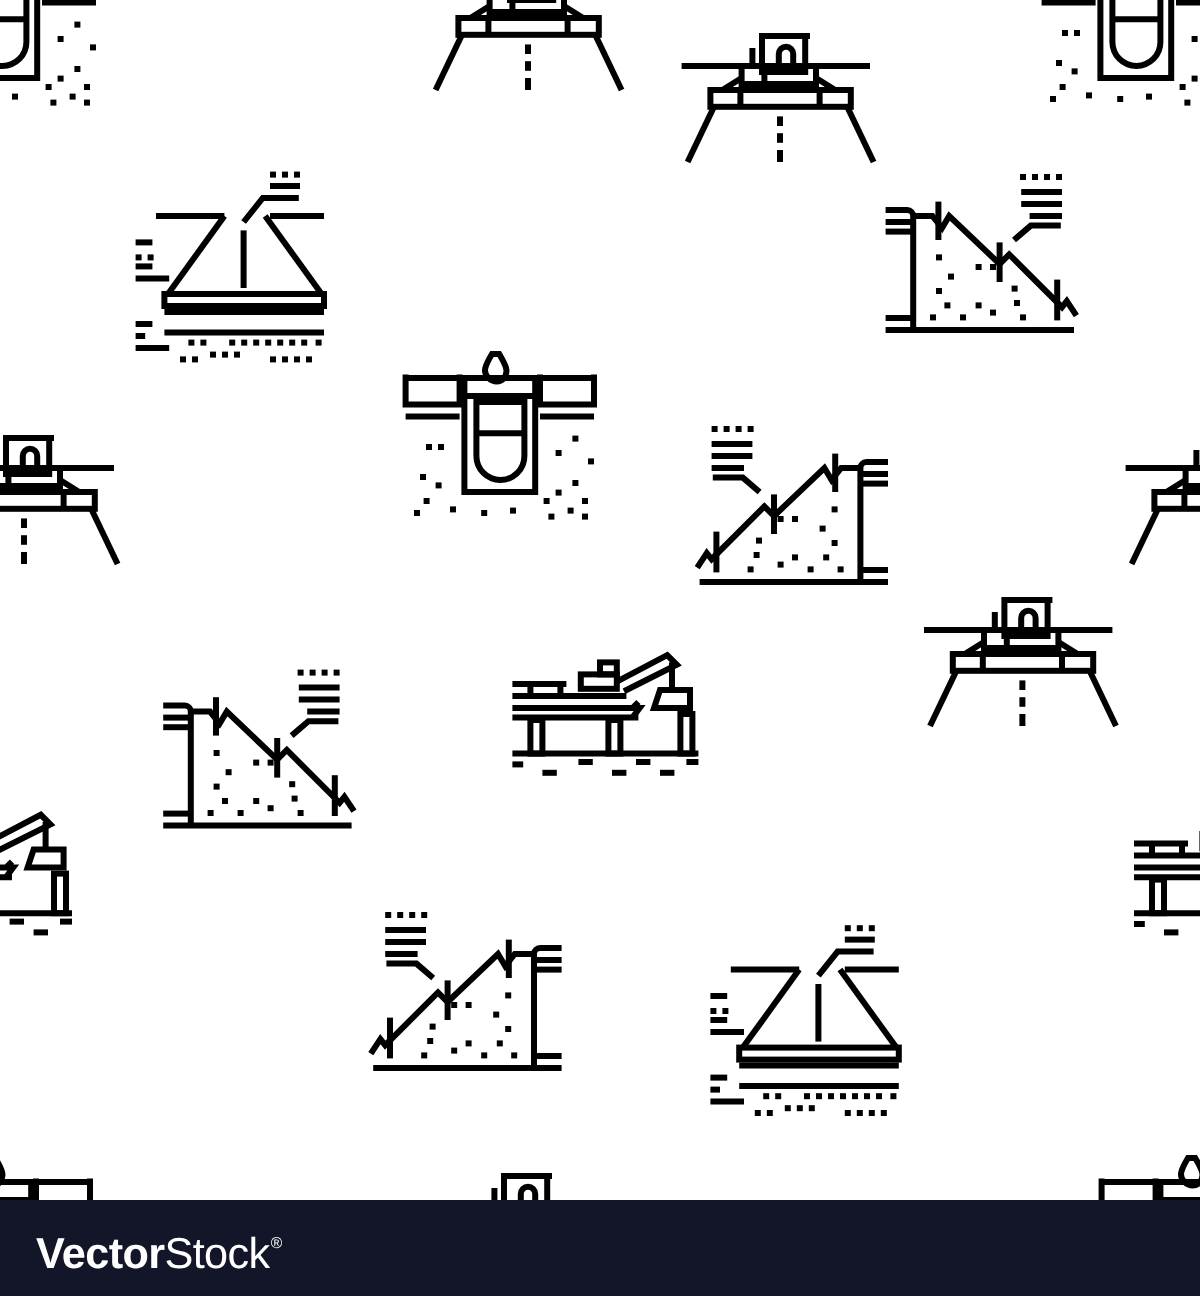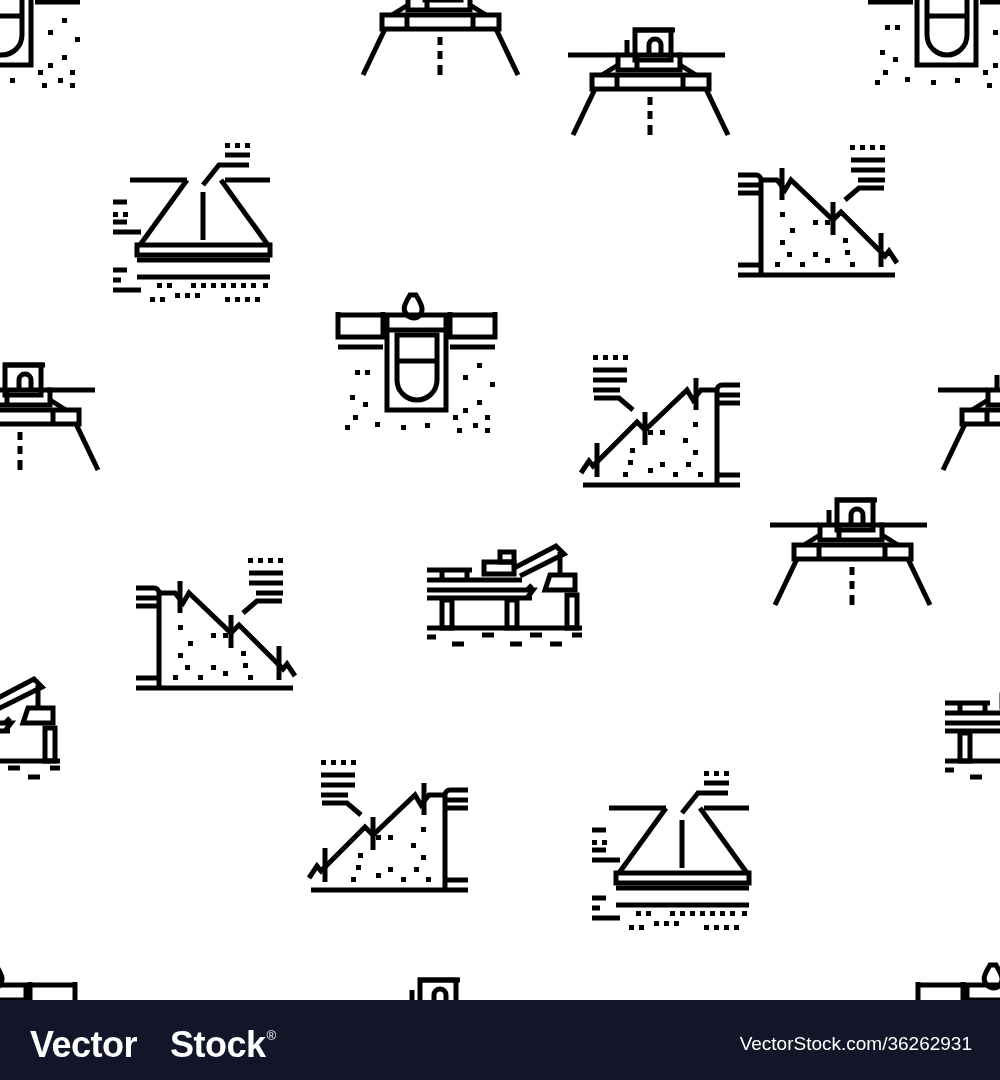--- a/index.html
+++ b/index.html
@@ -3,21 +3,21 @@
 <meta charset="utf-8">
 <style>
   html, body { margin: 0; padding: 0; }
   body { width: 1000px; height: 1080px; overflow: hidden; background: #ffffff; position: relative; font-family: "Liberation Sans", sans-serif; }
   .canvas { position: absolute; left: 0; top: 0; width: 1000px; height: 1000px; overflow: hidden; background: #ffffff; }
   .icon { position: absolute; }
   .icon svg { display: block; overflow: visible; }
   .footer { position: absolute; left: 0; top: 1000px; width: 1000px; height: 80px; background: #131628; color: #ffffff; }
   .brand { position: absolute; left: 30px; top: 20px; font-size: 36px; line-height: 40px; letter-spacing: -0.5px; white-space: nowrap; }
   .brand .light { font-weight: 700; }
-  .brand .bold { font-weight: 700; margin-left: 33px; }
+  .brand .bold { font-weight: 400; }
   .brand sup { font-size: 13px; position: relative; top: -4px; margin-left: 1px; }
   .url { position: absolute; right: 28px; top: 33px; font-size: 19px; line-height: 22px; white-space: nowrap; }
 </style>
 </head>
 <body>
 
 <div class="canvas" id="canvas">
     <div class="icon" style="left: -80px; top: -80px;">
       <svg width="165" height="170" viewBox="0 0 165 170">
     <g stroke="#000" stroke-width="5" fill="none" stroke-linecap="butt" stroke-linejoin="miter">
@@ -640,14 +640,13 @@
         <rect x="122" y="163" width="5" height="5" fill="#000"></rect>
         <rect x="150" y="163" width="5" height="5" fill="#000"></rect>
       </svg>
     </div>
   </div>
 
 <div class="footer">
   <div class="brand">
     <span class="light">Vector</span><span class="bold">Stock</span><sup>®</sup>
   </div>
-  <div class="url">VectorStock.com/36262931</div>
 </div>
 
 </body></html>

